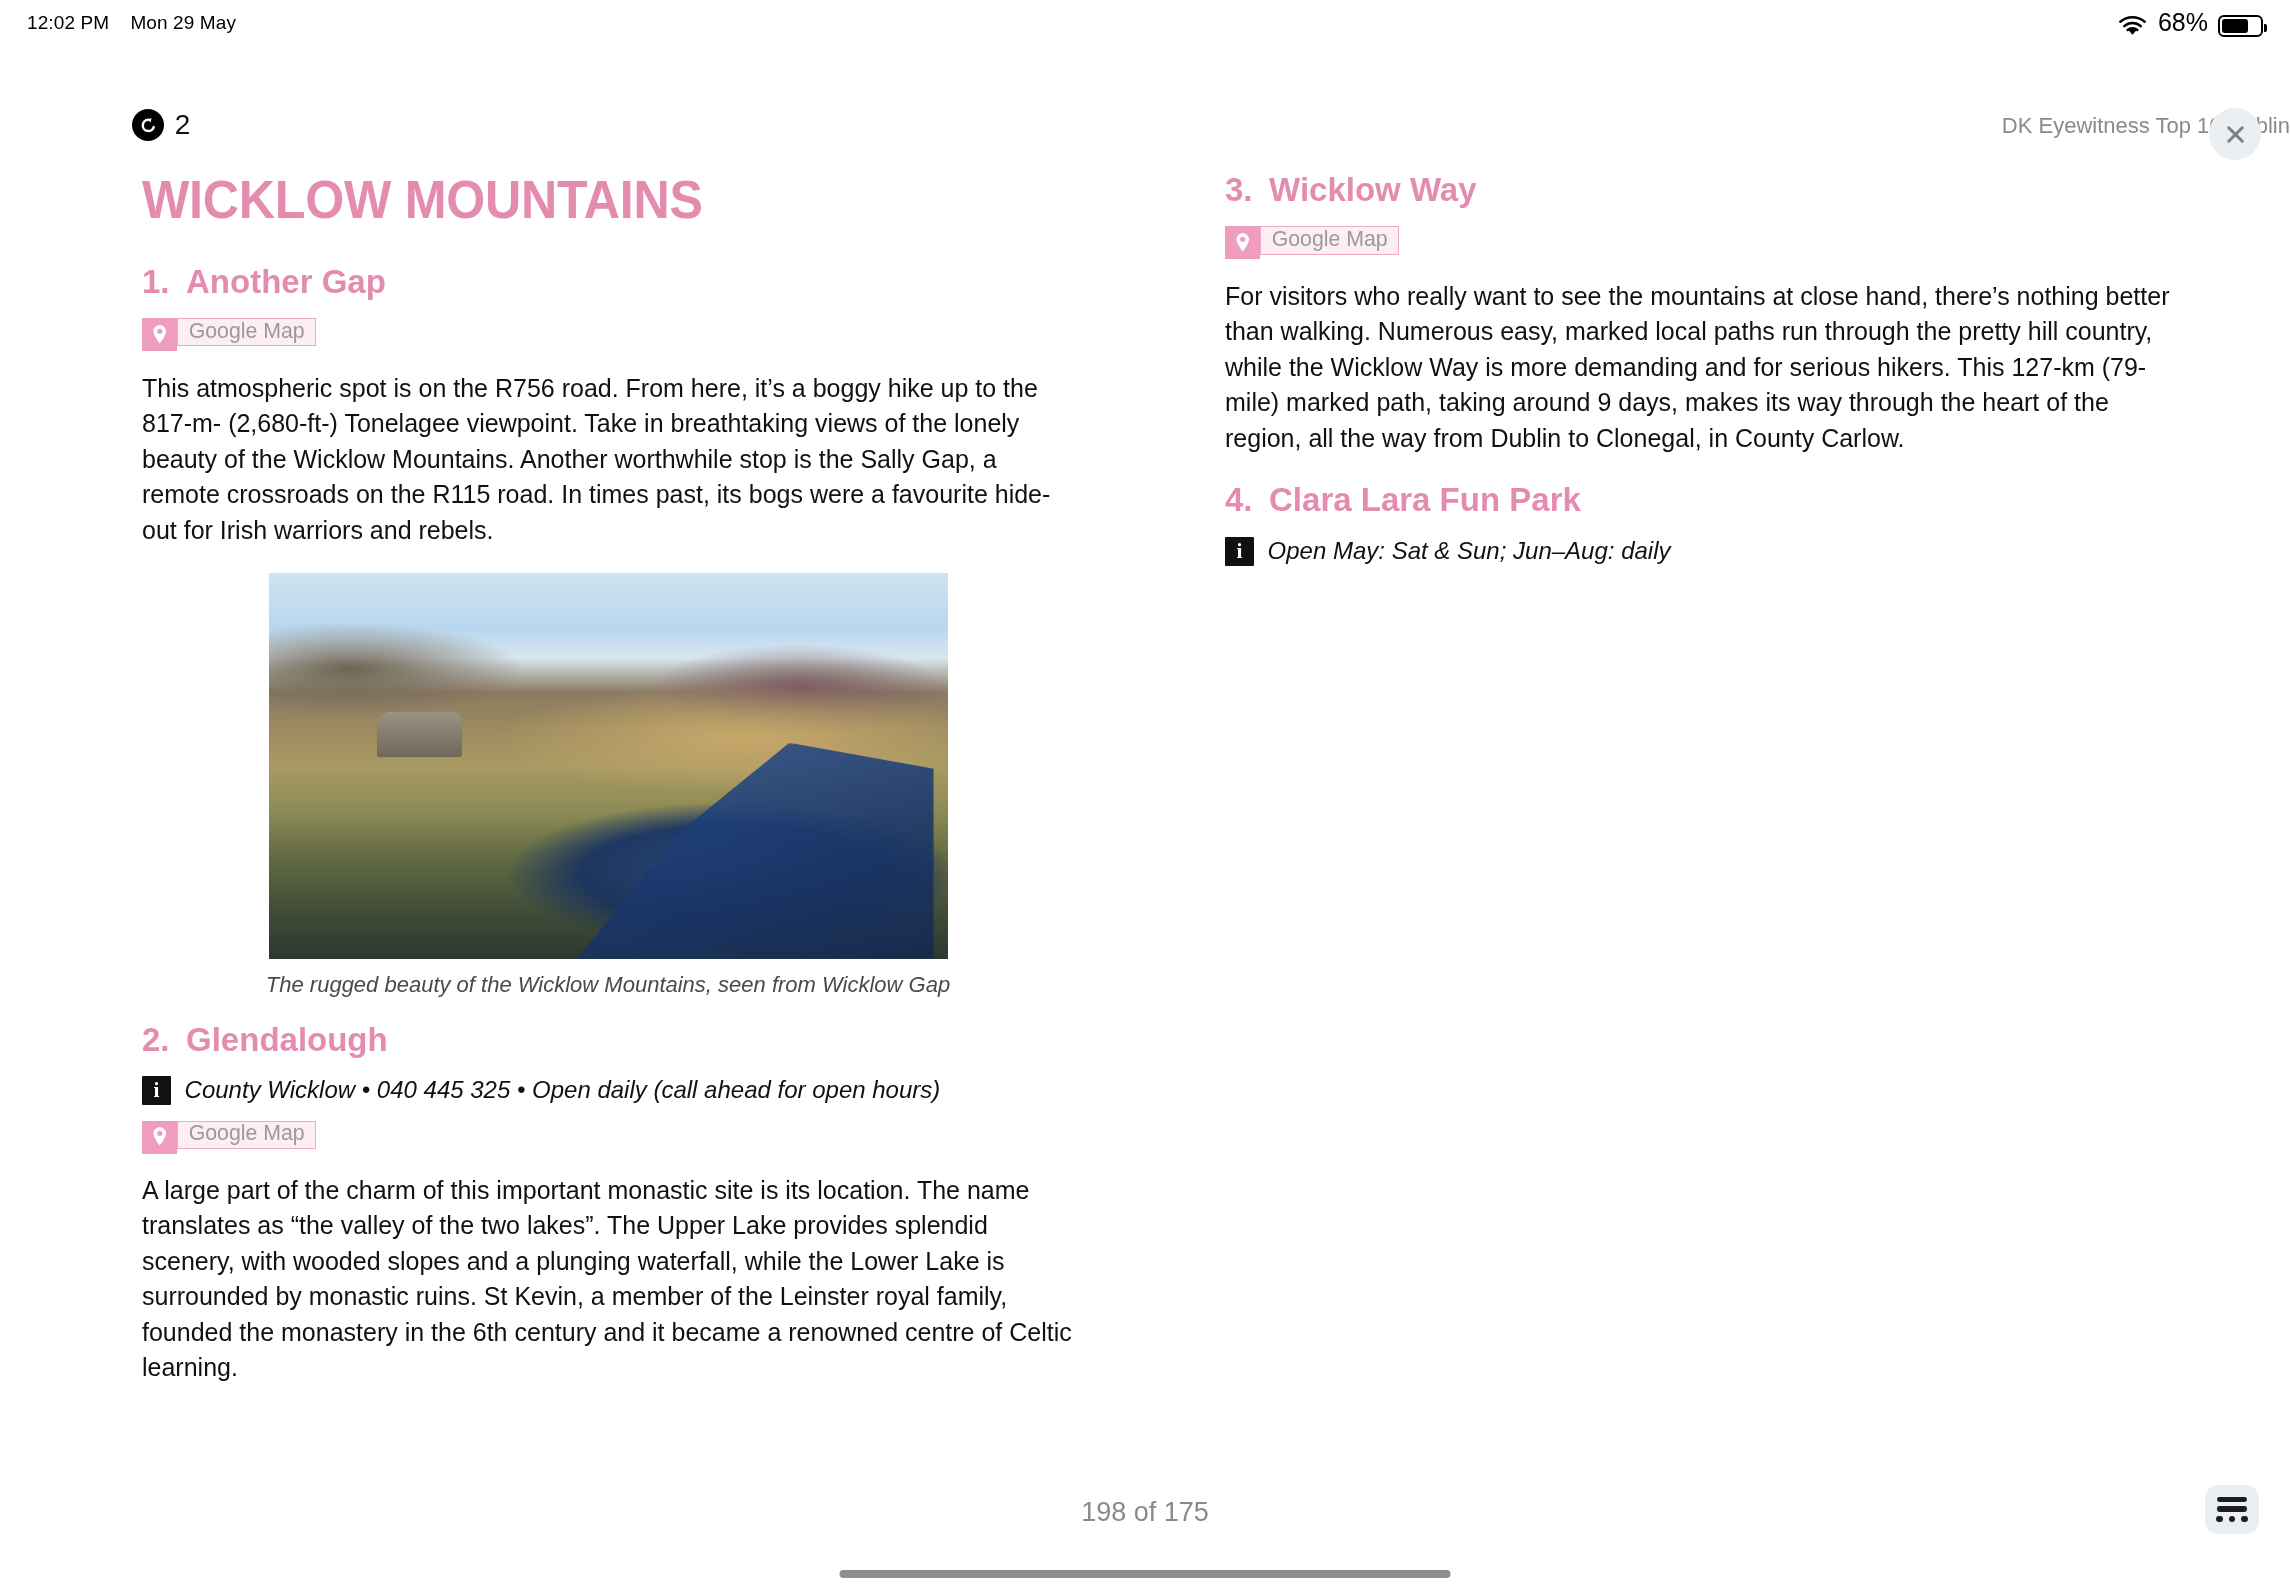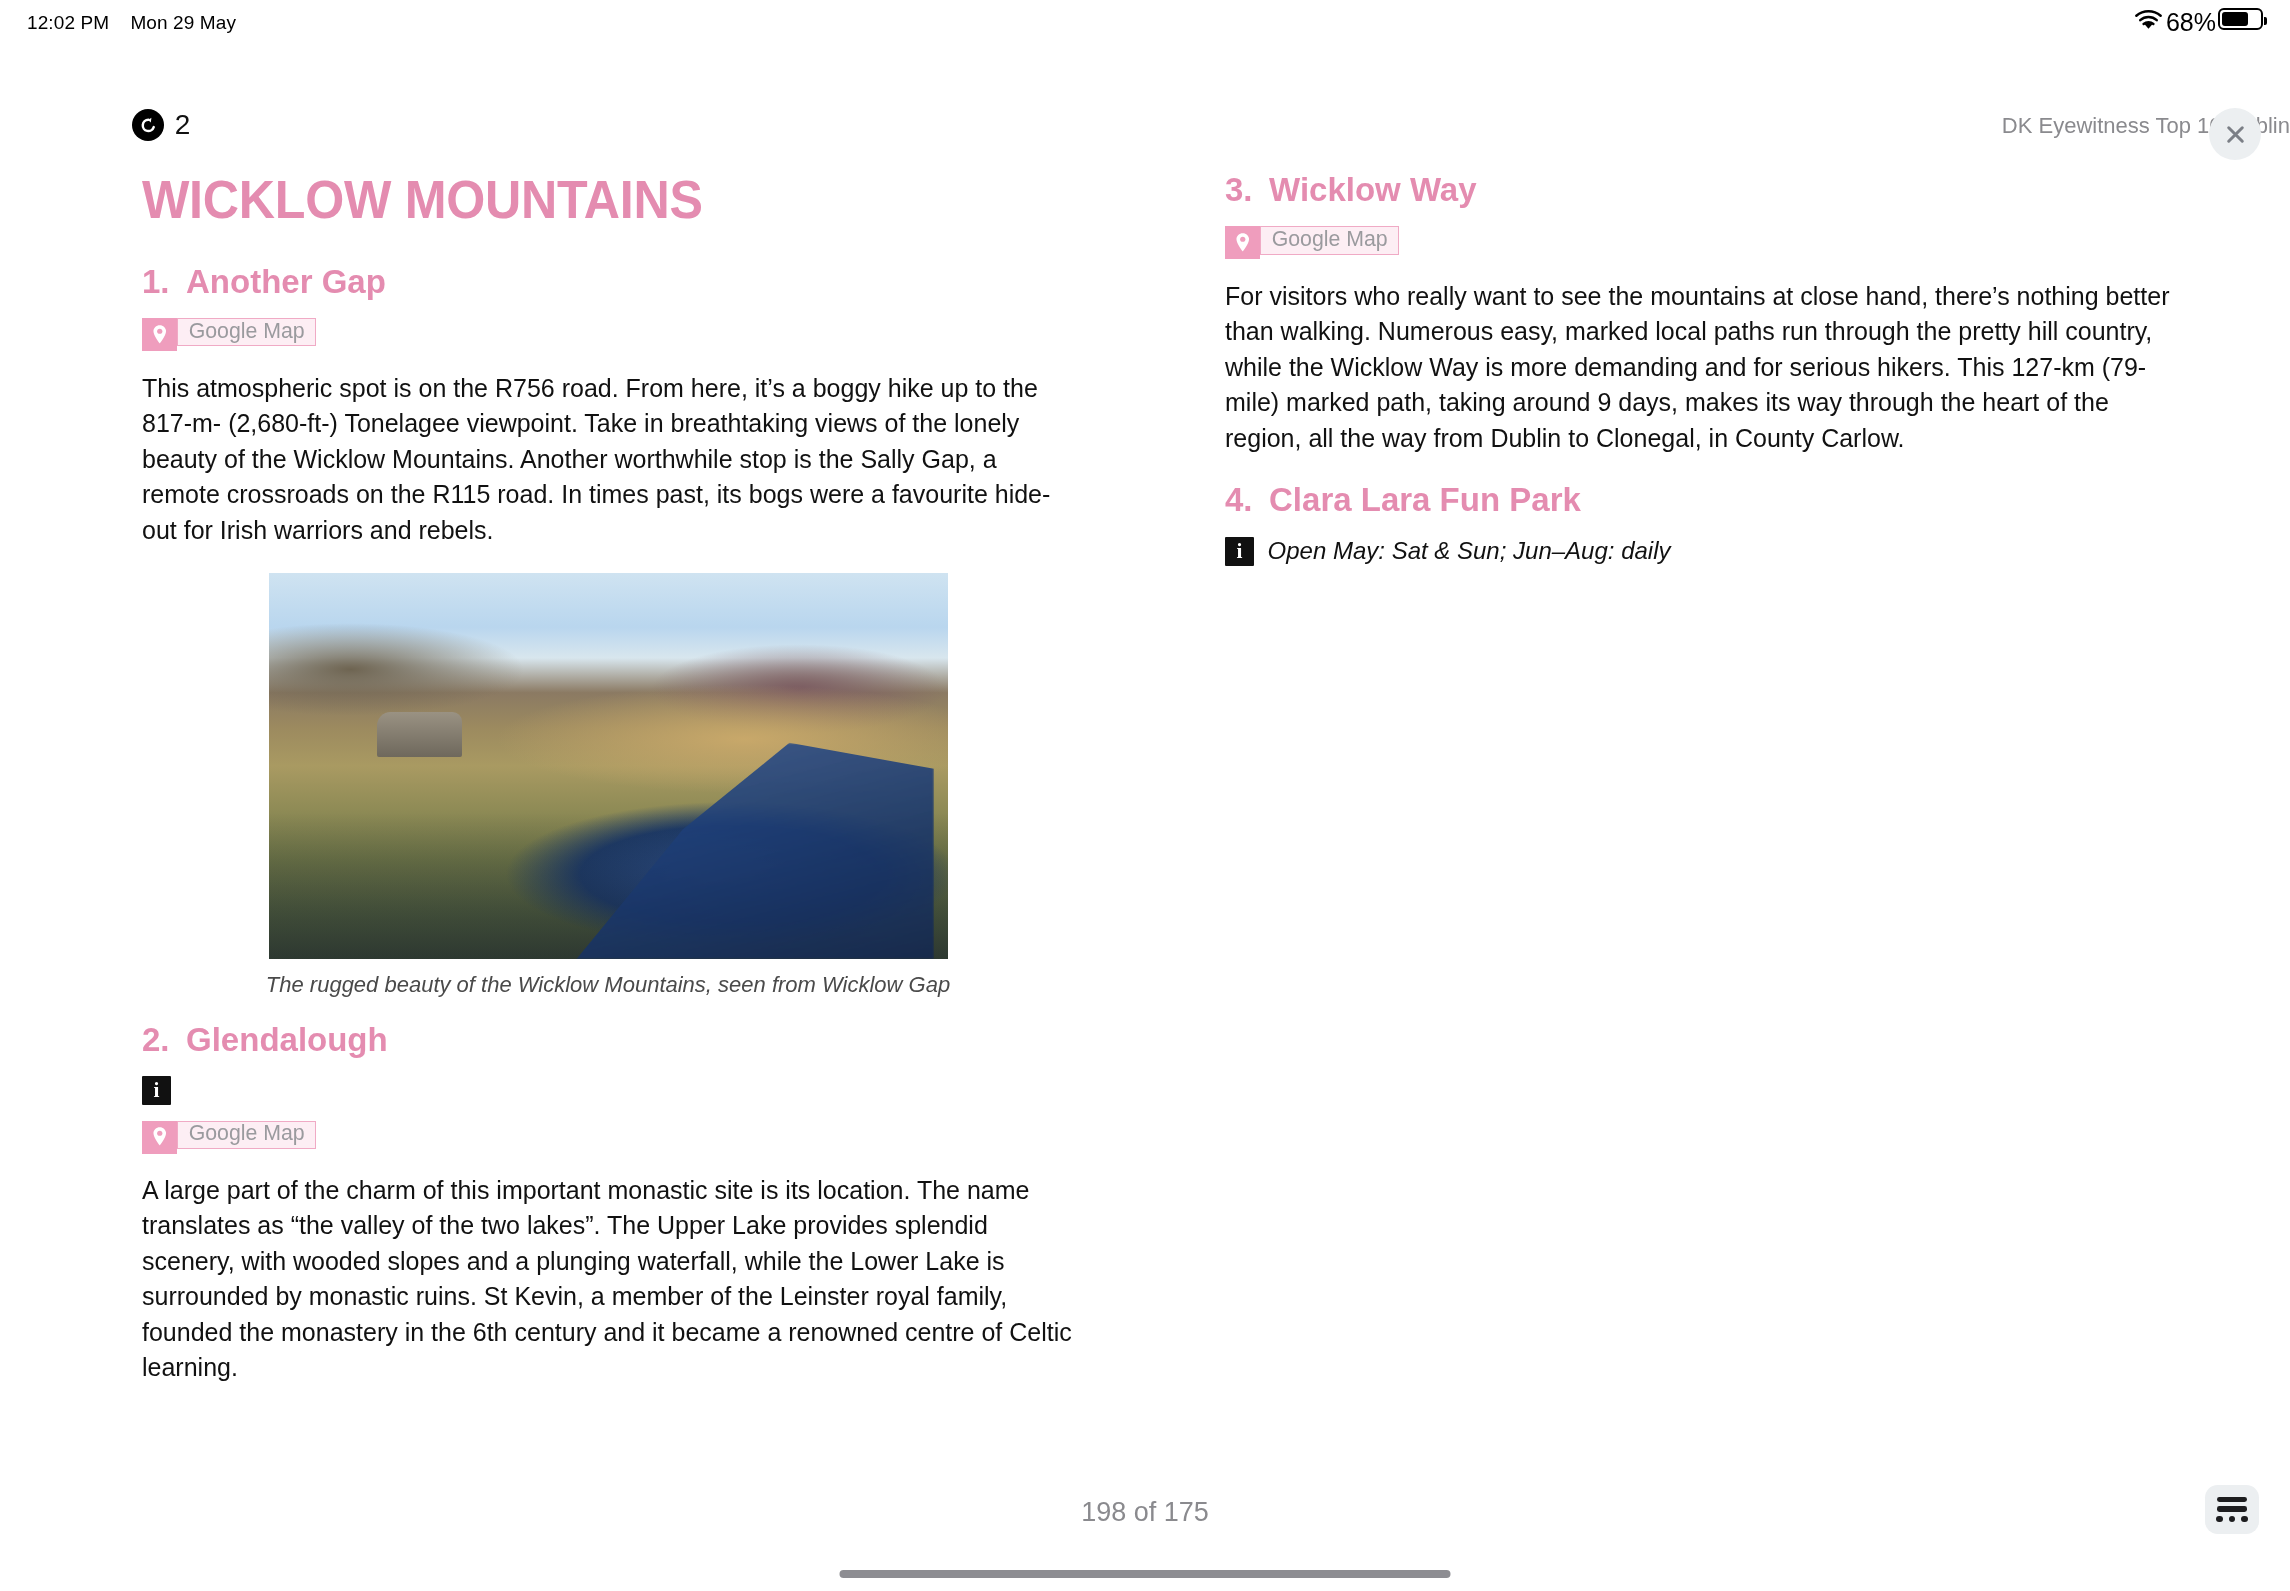--- a/index.html
+++ b/index.html
@@ -17,21 +17,21 @@
     display: flex; align-items: center;
     padding: 0 27px;
   }
   .sb-left { display: flex; align-items: baseline; gap: 21.3px; }
   .sb-time, .sb-date {
     font-size: 19px; font-weight: 500; color: #000;
     letter-spacing: 0.1px;
   }
   .sb-right {
     margin-left: auto;
-    display: flex; align-items: flex-start; gap: 2px;
+    display: flex; align-items: flex-end; gap: 10px;
   }
   .wifi-icon { width: 31px; height: 23px; display: block; }
   .sb-batt-pct { font-size: 25px; font-weight: 500; color: #000; }
   .batt {
     position: relative; width: 45px; height: 22px;
     border: 2.3px solid #000; border-radius: 5.8px;
   }
   .batt::after {
     content: ""; position: absolute; right: -5.8px; top: 6.8px;
     width: 2.9px; height: 7.8px; background: #000; border-radius: 0 1.9px 1.9px 0;
@@ -365,20 +365,21 @@
       
       <div class="sec-head">
         <span class="num">2.</span>
         <span class="nm">Glendalough</span>
       </div>
 
       <div class="info-line">
         <span class="info-icon">
           <span>i</span>
         </span>
+        <span class="info-text">County Wicklow • 040 445 325 • Open daily (call ahead for open hours)</span>
       </div>
 
       <div class="gmap">
         <span class="gmap-pin">
           <svg width="17.5" height="21.3" viewBox="0 0 18 22" aria-hidden="true">
             <path d="M9 1.2c-3.6 0-6.5 2.8-6.5 6.3 0 4.6 6.5 12.6 6.5 12.6s6.5-8 6.5-12.6c0-3.5-2.9-6.3-6.5-6.3z" fill="#ffffff"></path>
             <circle cx="9" cy="7.5" r="2.7" fill="#ef9dbd"></circle>
           </svg>
         </span>
         <span class="gmap-label">Google Map</span>

